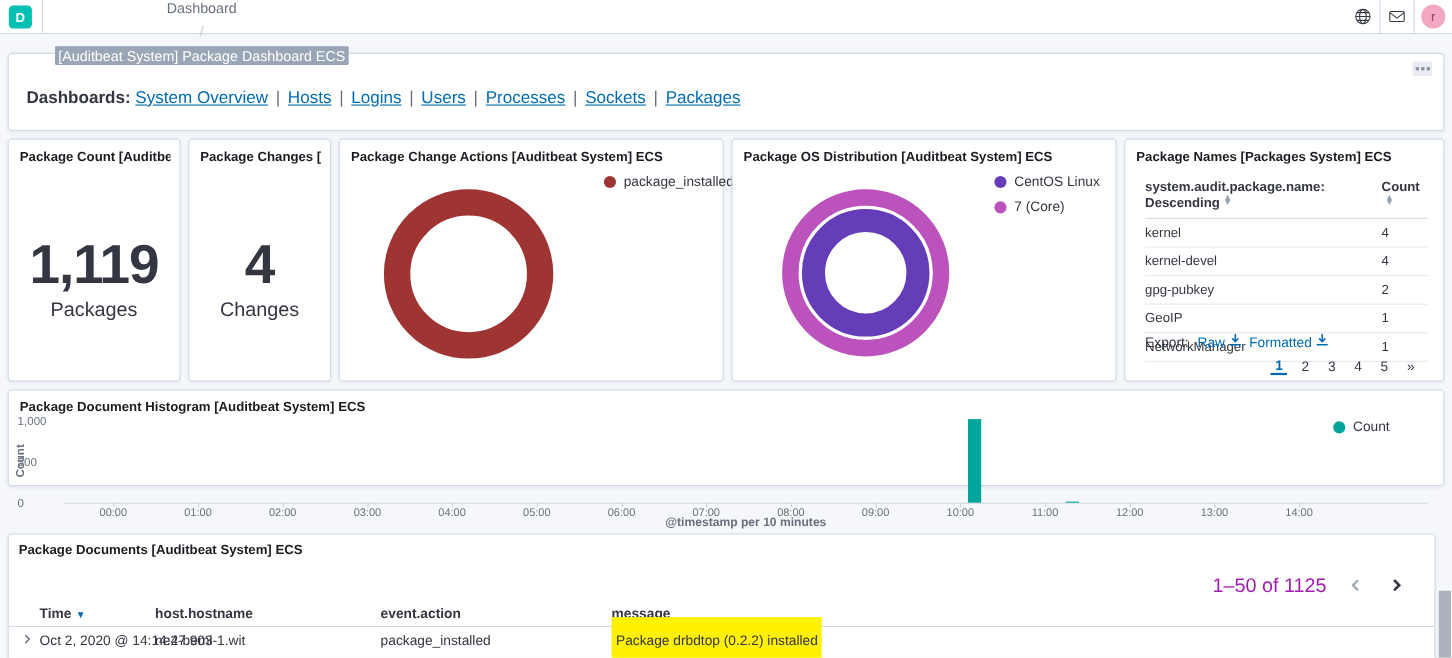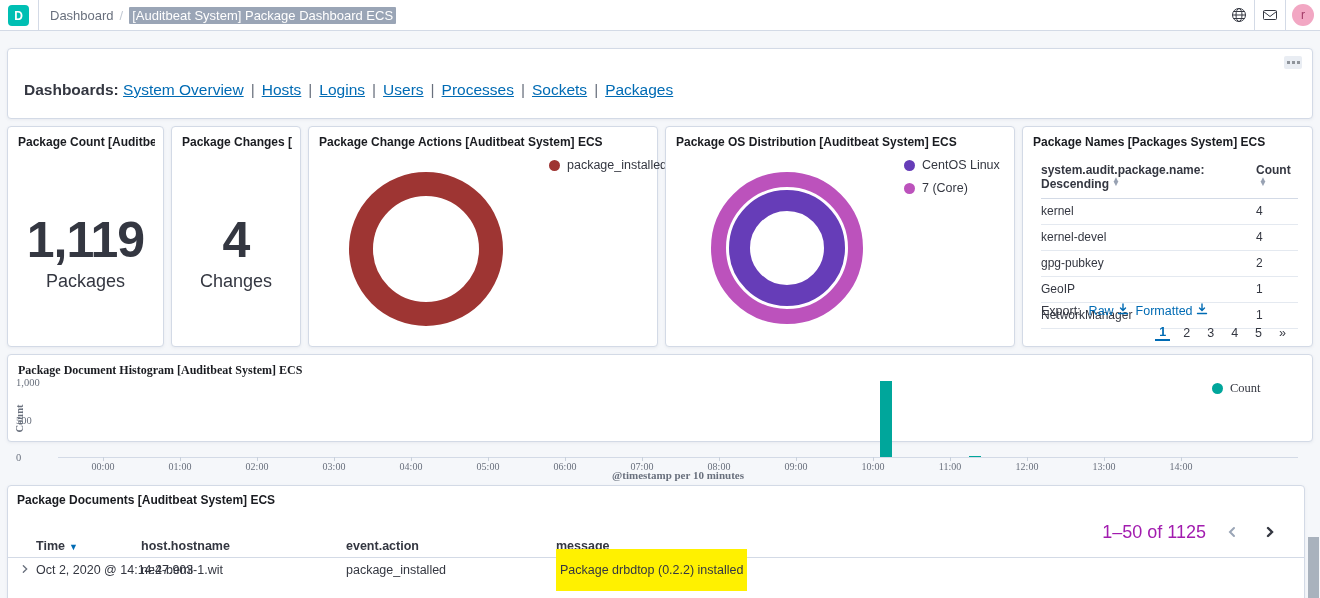--- a/index.html
+++ b/index.html
@@ -7,21 +7,21 @@
   body { font-family:"Liberation Sans", sans-serif; background:#F5F7FA; color:#343741; position:relative; }
 
   
   .topbar { position:absolute; left:0; top:0; width:1320px; height:31px; background:#fff;
             border-bottom:1px solid #D3DAE6; z-index:5; }
   .logo { position:absolute; left:8px; top:5px; width:21px; height:21px; border-radius:4px;
           background:#00BFB3; color:#fff; font-weight:bold; font-size:12px; display:flex;
           align-items:center; justify-content:center; cursor:pointer; }
   .tb-sep { position:absolute; top:0; width:1px; height:30px; background:#D3DAE6; }
   .crumbs { position:absolute; left:50px; top:0; height:30px; display:flex; align-items:center;
-            font-size:13px; gap:6px; }
+            font-size:13px; gap:6px;flex-direction:column; }
   .crumb-root { color:#69707D; cursor:pointer; }
   .crumb-sep { color:#C2C9D3; }
   .crumb-cur { color:#fff; padding:1px 3px; border-radius:1px; }
   .tb-right { position:absolute; right:0; top:0; height:30px; display:flex; align-items:center; }
   .tb-btn { width:30px; height:30px; display:flex; align-items:center; justify-content:center; cursor:pointer; }
   .avatar { width:22px; height:22px; border-radius:50%; background:#F2A7C3; color:#A13A66;
             font-size:12px; display:flex; align-items:center; justify-content:center; margin:0 6px; cursor:pointer; }
 
   
   .panel { position:absolute; background:#fff; border:1px solid #D3DAE6; border-radius:4px;
@@ -29,21 +29,21 @@
   .p-title { position:absolute; left:10px; top:8px; font-size:12px; font-weight:bold; color:#1A1C21;
              white-space:nowrap; overflow:hidden; }
 
   
   #links-panel   { left:7px;  top:48px;  width:1306px; height:71px; }
   #count-panel   { left:7px;  top:126px; width:157px;  height:221px; }
   #changes-panel { left:171px;top:126px; width:130px;  height:221px; }
   #actions-panel { left:308px;top:126px; width:350px;  height:221px; }
   #os-panel      { left:665px;top:126px; width:350px;  height:221px; }
   #names-panel   { left:1022px;top:126px;width:291px;  height:221px; }
-  #hist-panel    { left:7px;  top:354px; width:1306px; height:88px;font-family:Liberation Serif, serif; }
+  #hist-panel    { left:7px;  top:354px; width:1306px; height:88px; }
   #docs-panel    { left:7px;  top:485px; width:1298px; height:120px; }
 
   
   .links-line { position:absolute; left:16px; top:32px; font-size:15.5px; }
   .links-label { font-weight:bold; color:#343741; }
   .dash-link { color:#006BB4; text-decoration:underline; cursor:pointer; }
   .pipe { color:#69707D; margin:0 7px; }
   .panel-menu { position:absolute; right:10px; top:7px; width:18px; height:13px; background:#E9EDF3;
                 border-radius:2px; display:flex; align-items:center; justify-content:center; gap:2px; cursor:pointer; }
   .panel-menu i { width:3px; height:3px; background:#53596199; display:block; }
@@ -81,21 +81,21 @@
   .xtick { position:absolute; top:106px; width:44px; margin-left:-22px; text-align:center; font-size:10px; color:#69707D; }
   .xtickmark { position:absolute; top:102px; width:1px; height:4px; background:#C9D1DC; }
   .hbar { position:absolute; }
   .xlabel { position:absolute; left:50px; right:14px; top:114px; text-align:center; font-size:11px;
             font-weight:bold; color:#69707D; }
 
   
   .docs-pag { position:absolute; right:22px; top:34px; display:flex; align-items:center; gap:14px; }
   .docs-pag .range { font-size:18px; color:#a21caf; }
   .pg-btn { width:24px; height:24px; display:flex; align-items:center; justify-content:center; cursor:pointer; }
-  .dtable { position:absolute; left:0; right:0; top:48px; font-size:12.5px; }
+  .dtable { position:absolute; left:0; right:0; top:60px; font-size:12.5px; }
   .dtable .hrow { position:relative; height:24px; border-bottom:1px solid #D3DAE6; font-weight:bold; color:#343741; }
   .dtable .drow { position:relative; height:26px; color:#343741; }
   .dcol { position:absolute; top:5px; white-space:nowrap; }
   .col-exp { left:12px; } .col-time { left:28px; } .col-host { left:133px; } .col-action { left:338px; } .col-msg { left:548px; }
   .sort-dn { color:#006BB4; font-size:9px; margin-left:4px; }
   .hl { padding:14px 4px; }
 
   .scroll-thumb { position:absolute; right:1px; top:537px; width:11px; height:61px; background:#A9B2BD; }
 </style>
 </head>

